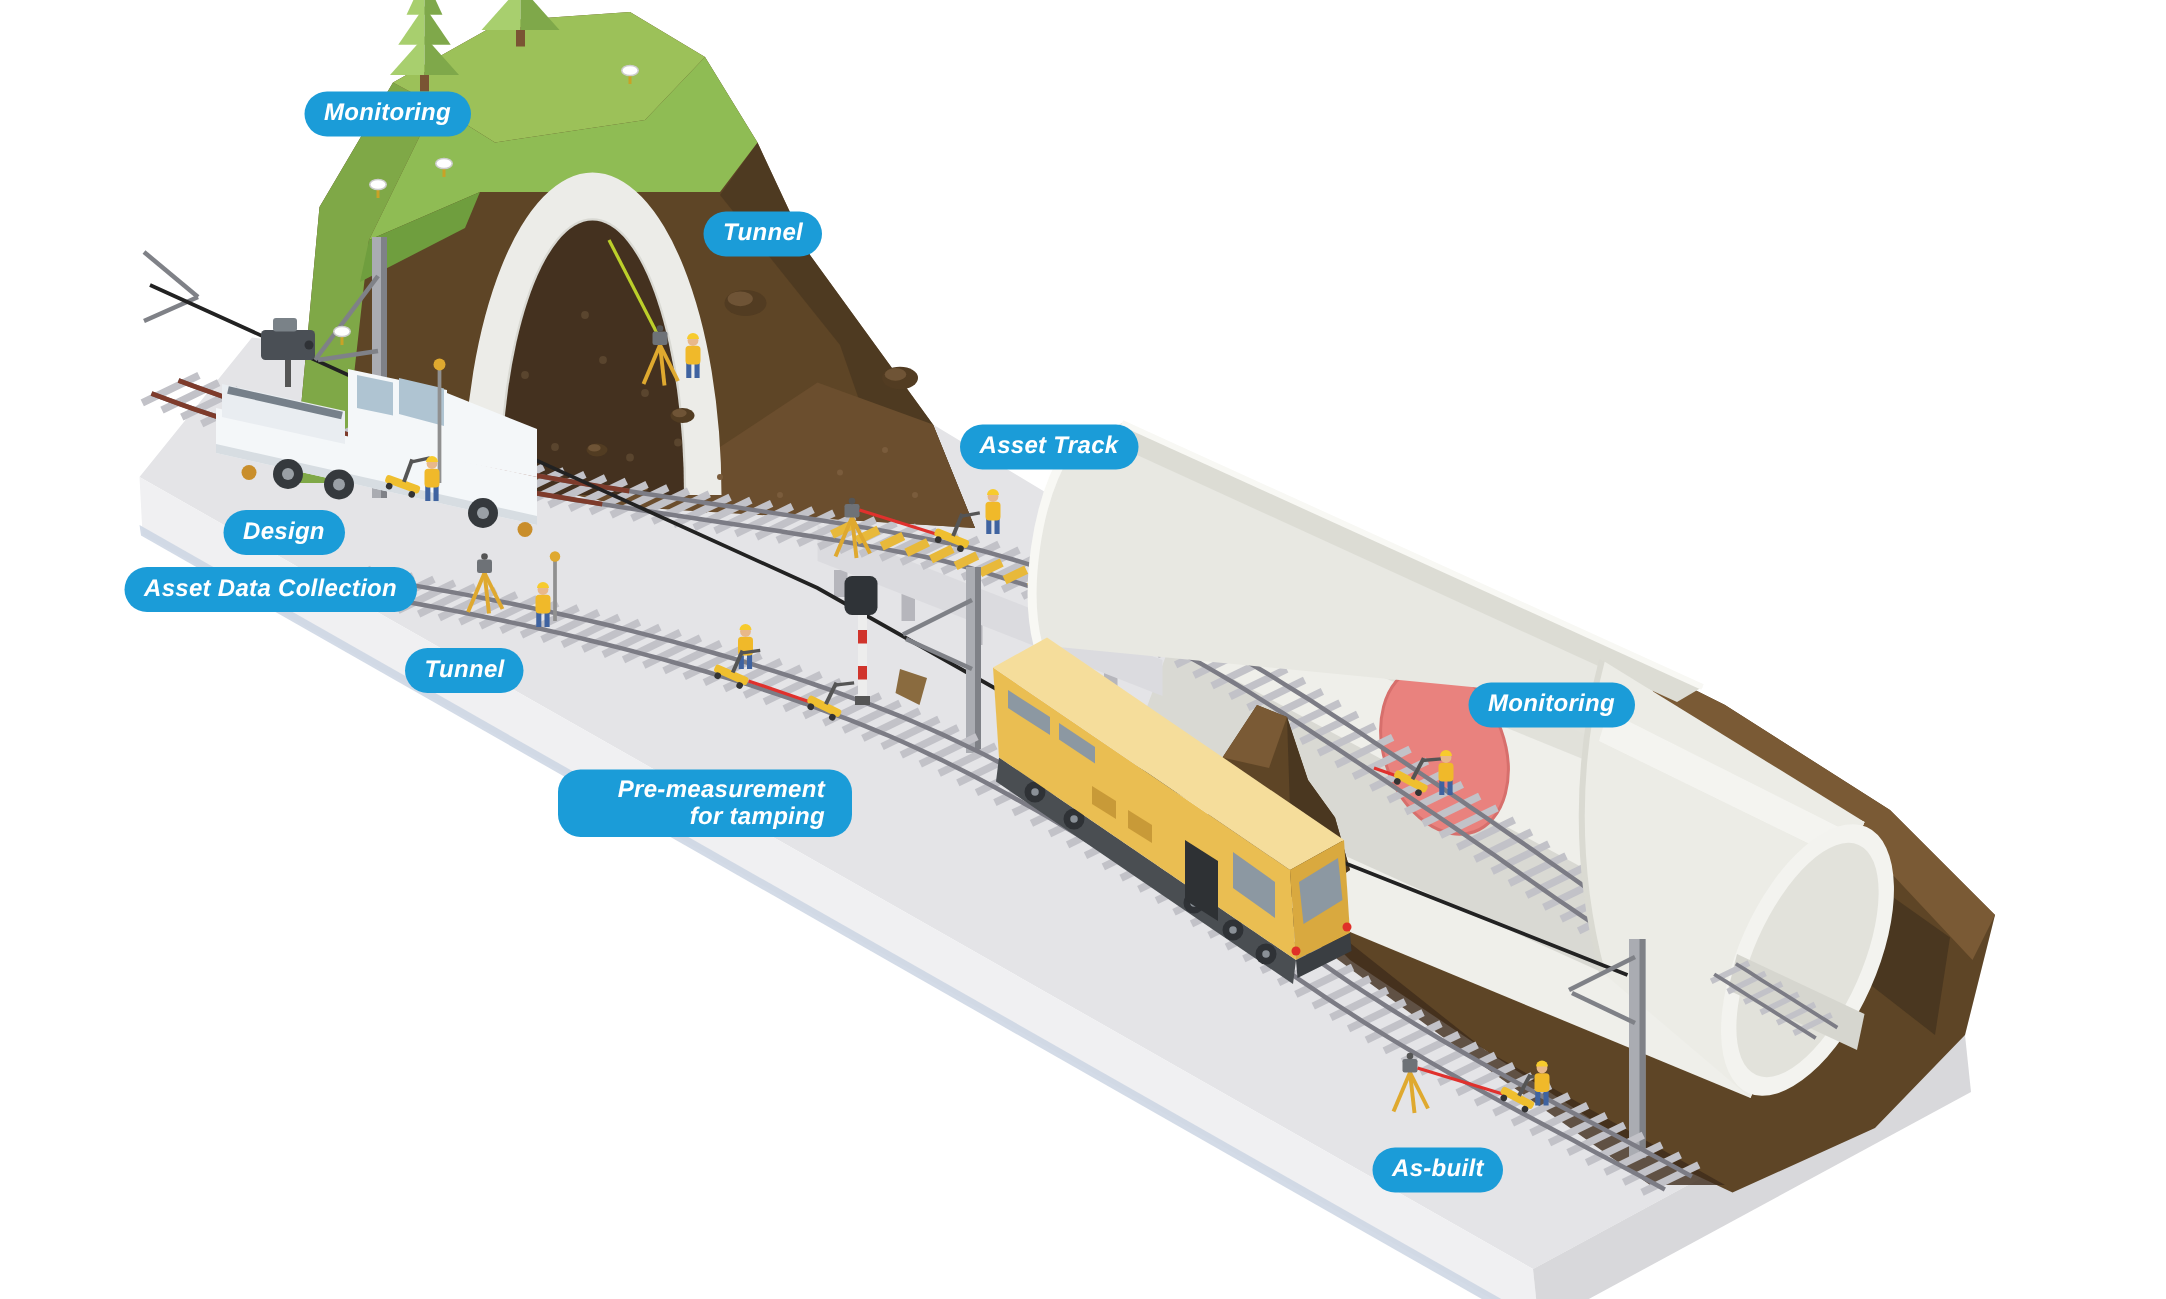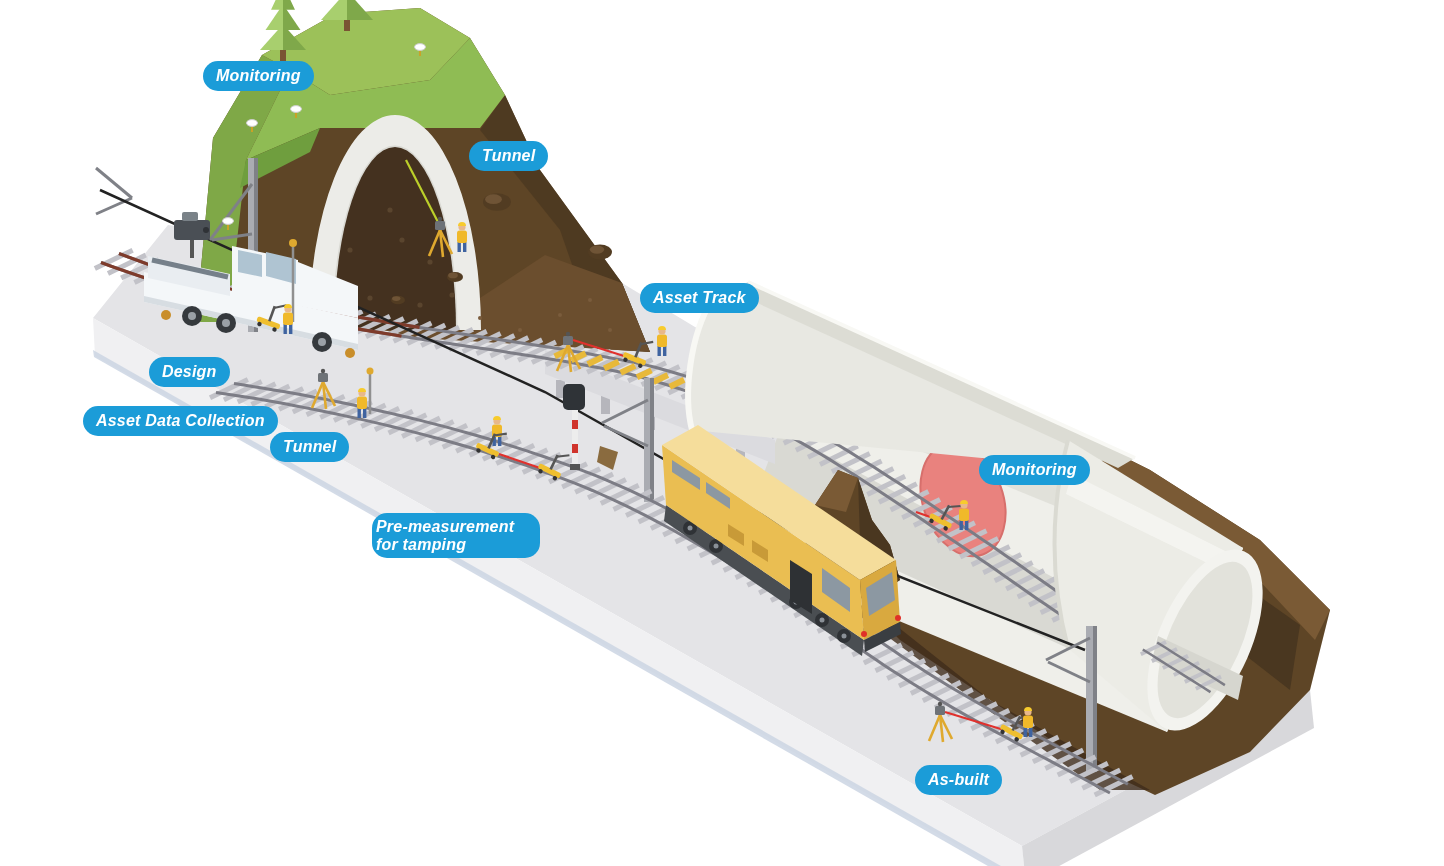--- a/index.html
+++ b/index.html
@@ -2,26 +2,26 @@
 <html style="--label-bg: #1B9CD8; --label-text: #FFFFFF; --platform: #E4E4E7; --platform-front: #F0F0F2; --platform-side: #D8D8DB; --platform-edge: #CBD5E3; --grass-light: #9CC159; --grass-mid: #8FBC54; --grass-dark: #7FA847; --grass-deep: #6F9E3E; --earth: #5E4526; --earth-ground: #6B4E2E; --earth-dark: #4A3720; --earth-deep: #3E2C1B; --earth-light: #7A5A35; --portal-ring: #ECECE8; --portal-inner: #44311F; --tube: #EFEFEA; --tube-shade: #DFDFD8; --tube-dark: #C9C9C0; --tube-floor: #D9D9D3; --sheet: #E8E8E2; --sheet-rim: #F8F8F4; --clearance-pink: #E9827E; --rail: #7C7C85; --tie: #C2C2C8; --rust-rail: #7E3B2B; --slab: #DBDBDF; --slab-tie: #E8B93A; --mast: #AAACB2; --mast-dark: #7F8187; --wire: #222222; --laser-red: #E0312D; --laser-green: #BCCF2A; --machine-yellow: #EABE52; --machine-roof: #F5DD9B; --machine-front: #D9A93F; --machine-dark: #4A4E52; --window-glass: #8C98A2; --truck-white: #F4F7F9; --glass: #AFC4D2; --wheel-dark: #35393D; --jacket: #F0B92A; --helmet: #F7CB2D; --pants: #3F63A0; --skin: #E8B88A; --tripod: #DFA92F; --signal-red: #D0342C; --tree-light: #A8CF6E; --tree-dark: #7FA84A; --trunk: #7A5433; --light-red: #E03028;"><head>
 <meta charset="utf-8">
 <style>
   html,body{margin:0;padding:0;background:#fff;}
   #stage{position:relative;width:1444px;height:866px;overflow:hidden;background:#fff;
          font-family:"Liberation Sans",sans-serif;}
   #scene{position:absolute;left:0;top:0;}
   .label{position:absolute;background:var(--label-bg,#1B9CD8);color:var(--label-text,#fff);
          font-weight:bold;font-size:16px;line-height:1.1;padding:6px 13px;border-radius:15px;
          white-space:nowrap;letter-spacing:.2px;font-style:italic;}
-  .label.two-line{white-space:normal;text-align:left;width:160px;padding:5px 4px;}
+  .label.two-line{white-space:normal;text-align:right;width:160px;padding:5px 18px;}
   .lbl-monitoring{left:203px;top:61px;}
   .lbl-tunnel{left:437px;top:141px;margin-left:32px;}
   .lbl-slab{left:640px;top:283px;}
-  .lbl-design{left:149px;top:340px;margin-top:17px;}
-  .lbl-asset{left:83px;top:378px;margin-top:28px;}
+  .lbl-design{left:149px;top:340px;}
+  .lbl-asset{left:83px;top:378px;}
   .lbl-survey{left:270px;top:432px;}
   .lbl-premeasure{left:372px;top:513px;}
   .lbl-clearance{left:979px;top:455px;}
   .lbl-asbuilt{left:915px;top:765px;}
 </style>
 </head>
 <body>
 
 <div id="stage">
 

